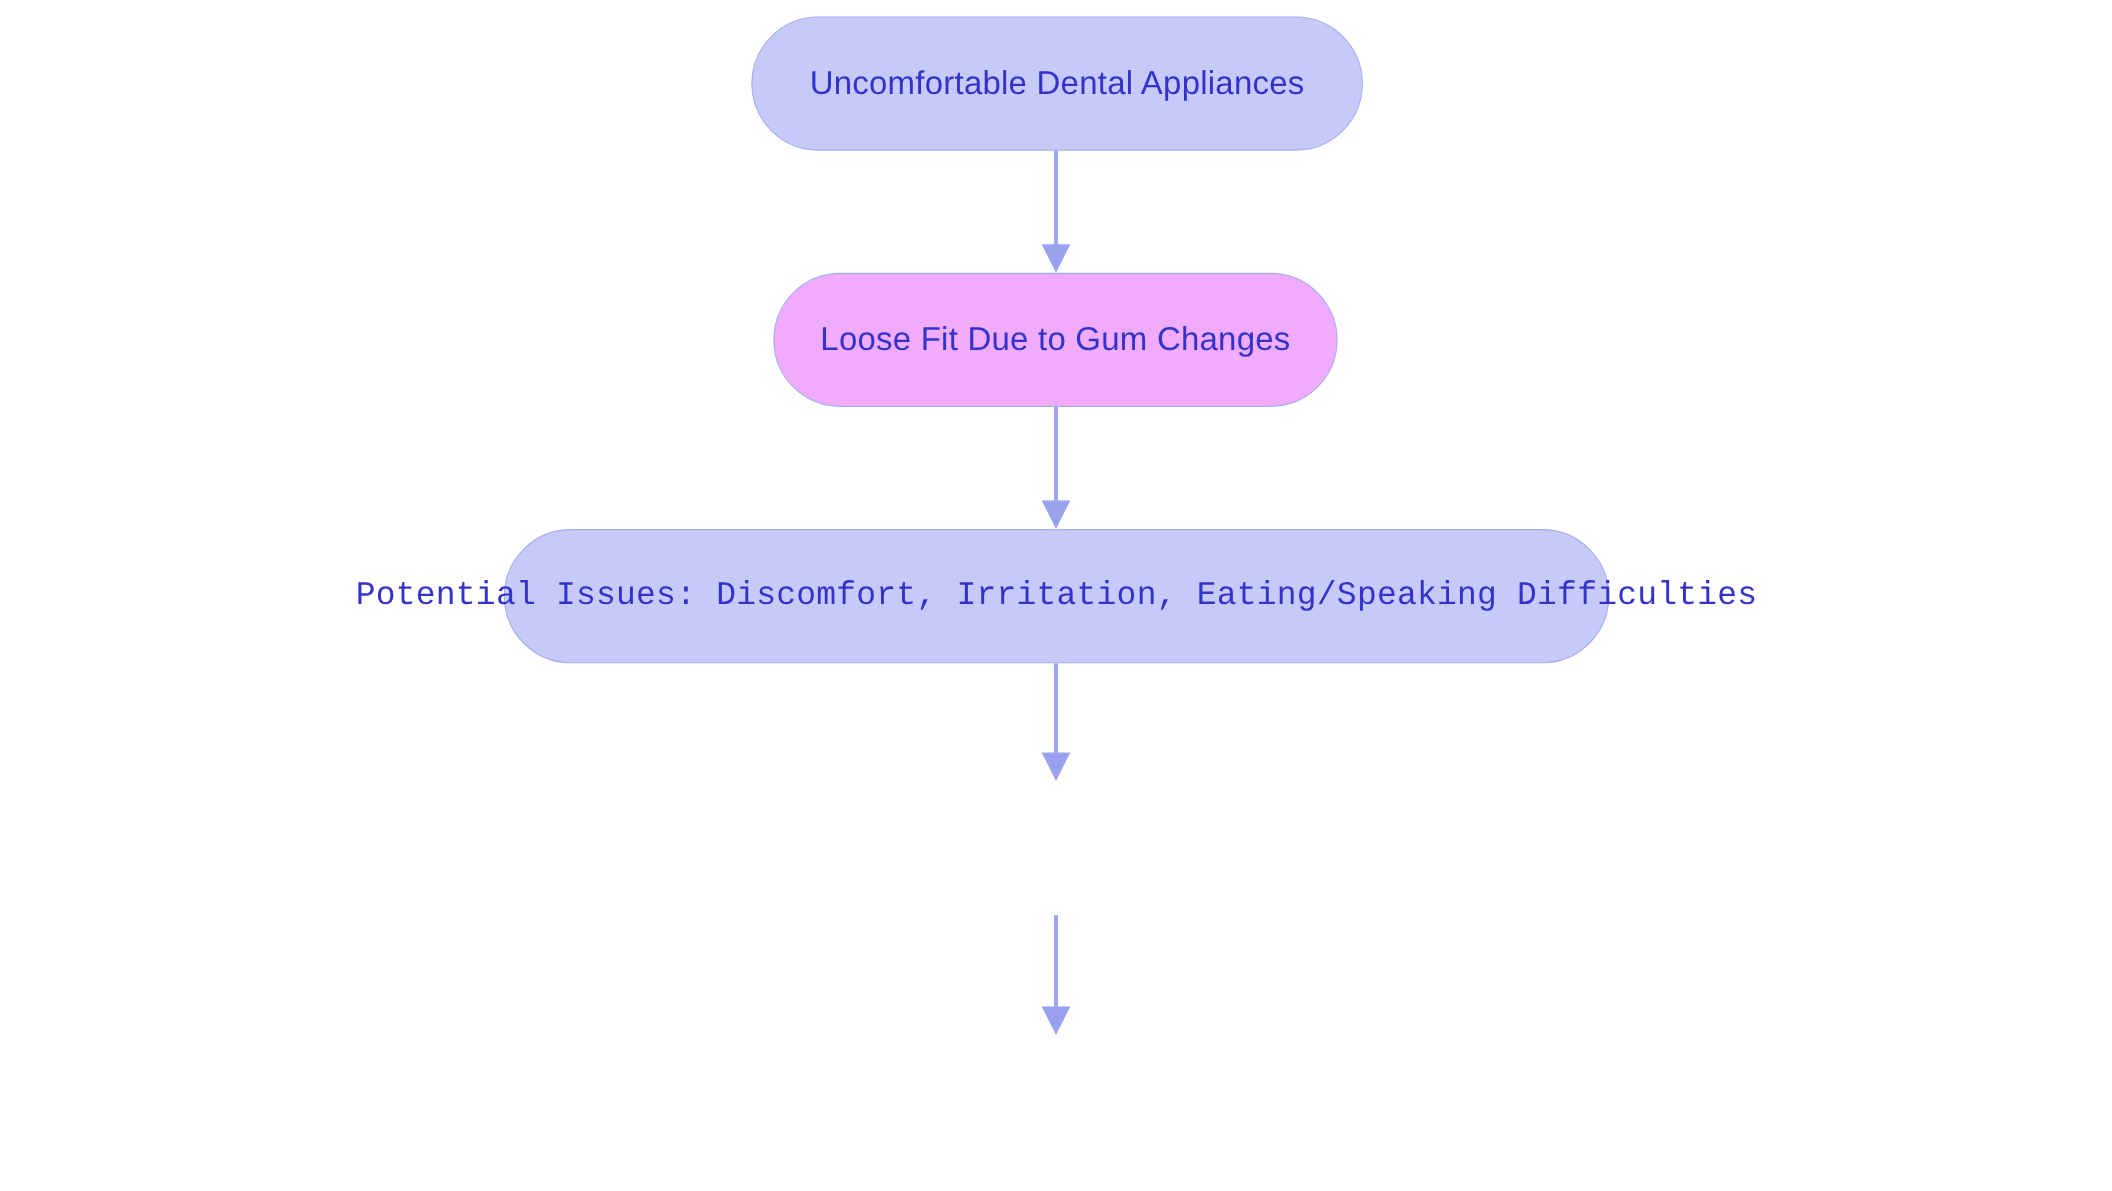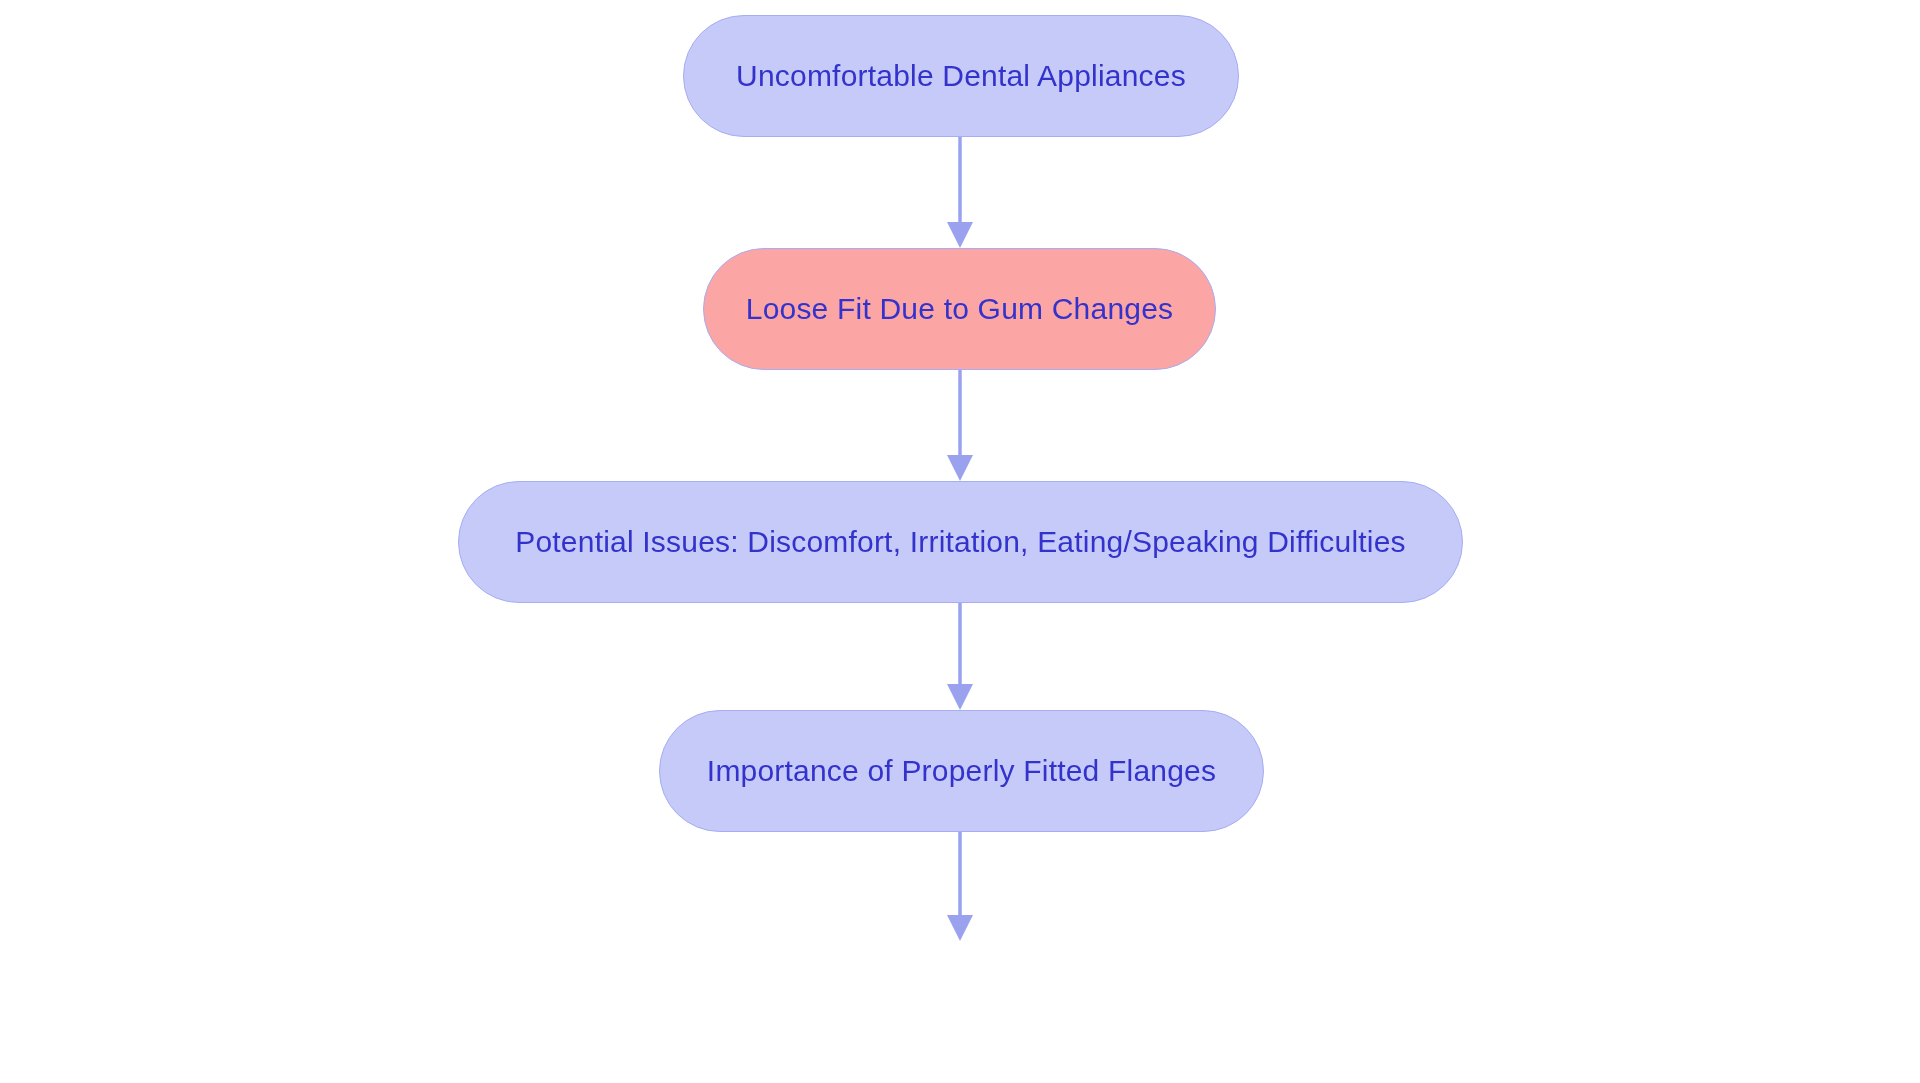--- a/index.html
+++ b/index.html
@@ -69,22 +69,19 @@
     </div>
     <div class="flow-edge" style="left: 940px; top: 832px; width: 40px; height: 109px;">
       <svg width="40" height="109" viewBox="0 0 40 109">
         <line x1="20" y1="0" x2="20" y2="85" stroke="#9aa2f0" stroke-width="3.5"></line>
         <polygon points="7,83 33,83 20,109" fill="#9aa2f0"></polygon>
       </svg>
     </div>
     <div class="flow-node" style="left: 683px; top: 15px; width: 556px; height: 122px; background: rgb(198, 202, 249); border-color: rgb(166, 173, 242); color: rgb(51, 51, 204);">
       <span class="flow-node-label">Uncomfortable Dental Appliances</span>
     </div>
-    <div class="flow-node" style="left: 703px; top: 248px; width: 513px; height: 122px; background: #fca5a5; border-color: rgb(166, 173, 242); color: rgb(51, 51, 204);">
+    <div class="flow-node" style="left: 703px; top: 248px; width: 513px; height: 122px; background: #f0abfc; border-color: rgb(166, 173, 242); color: rgb(51, 51, 204);">
       <span class="flow-node-label">Loose Fit Due to Gum Changes</span>
     </div>
-    <div class="flow-node" style="left: 458px; top: 481px; width: 1005px; height: 122px; background: rgb(198, 202, 249); border-color: rgb(166, 173, 242); color: rgb(51, 51, 204);">
+    <div class="flow-node" style="left: 458px; top: 481px; width: 1005px; height: 122px; background: rgb(198, 202, 249); border-color: rgb(166, 173, 242); color: rgb(51, 51, 204); font-family: Liberation Mono, monospace;">
       <span class="flow-node-label">Potential Issues: Discomfort, Irritation, Eating/Speaking Difficulties</span>
-    </div>
-    <div class="flow-node" style="left: 659px; top: 710px; width: 605px; height: 122px; background: rgb(198, 202, 249); border-color: rgb(166, 173, 242); color: rgb(51, 51, 204);">
-      <span class="flow-node-label">Importance of Properly Fitted Flanges</span>
     </div>
   </div>
 
 </body></html>

